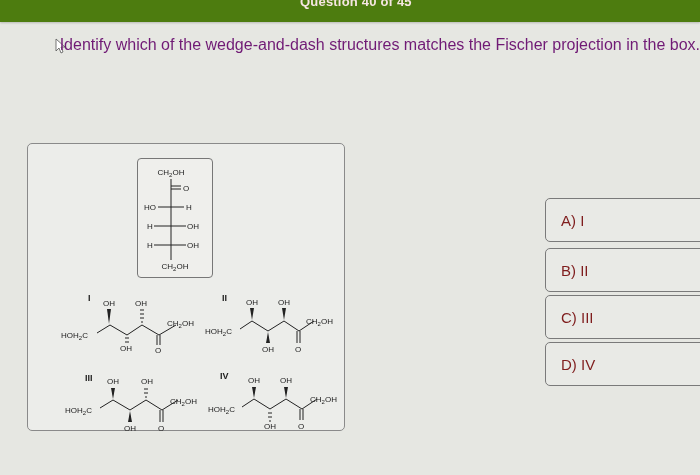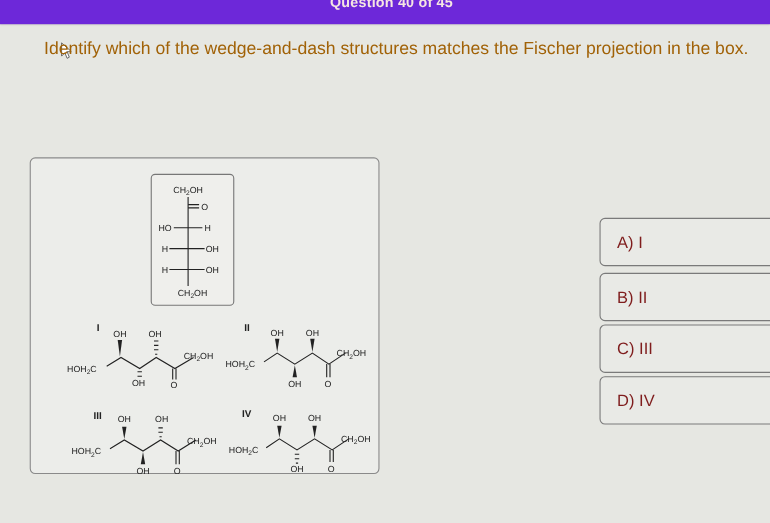--- a/index.html
+++ b/index.html
@@ -4,32 +4,32 @@
 <style>
   html, body { margin: 0; padding: 0; }
   body {
     width: 700px; height: 475px; overflow: hidden; position: relative;
     background: #e6e7e2;
     font-family: "Liberation Sans", sans-serif;
     color: #222;
   }
   .topbar {
     position: absolute; left: 0; top: 0; width: 700px; height: 22px;
-    background: #6d28d9;
+    background: #4d7c0f;
     box-shadow: 0 1px 2px rgba(0,0,0,0.2);
     text-align: center;
   }
   .topbar-title {
     position: absolute; left: 300px; top: -6px;
     color: #f6e6e2; font-size: 13px; font-weight: bold;
     letter-spacing: 0.2px;
   }
   .question {
     position: absolute; left: 40px; top: 33px; width: 660px;
-    font-size: 16px; line-height: 24px; text-align: left; color: #a16207;
+    font-size: 16px; line-height: 24px; text-align: right; color: #701a75;
   }
   .cursor-icon {
     position: absolute; left: 55px; top: 38px; width: 10px; height: 16px;
   }
   .figure-box {
     position: absolute; left: 27px; top: 143px; width: 316px; height: 286px;
     border: 1px solid #8a8a8a; border-radius: 5px;
     background: #ecedea;
   }
   .fischer-box {

